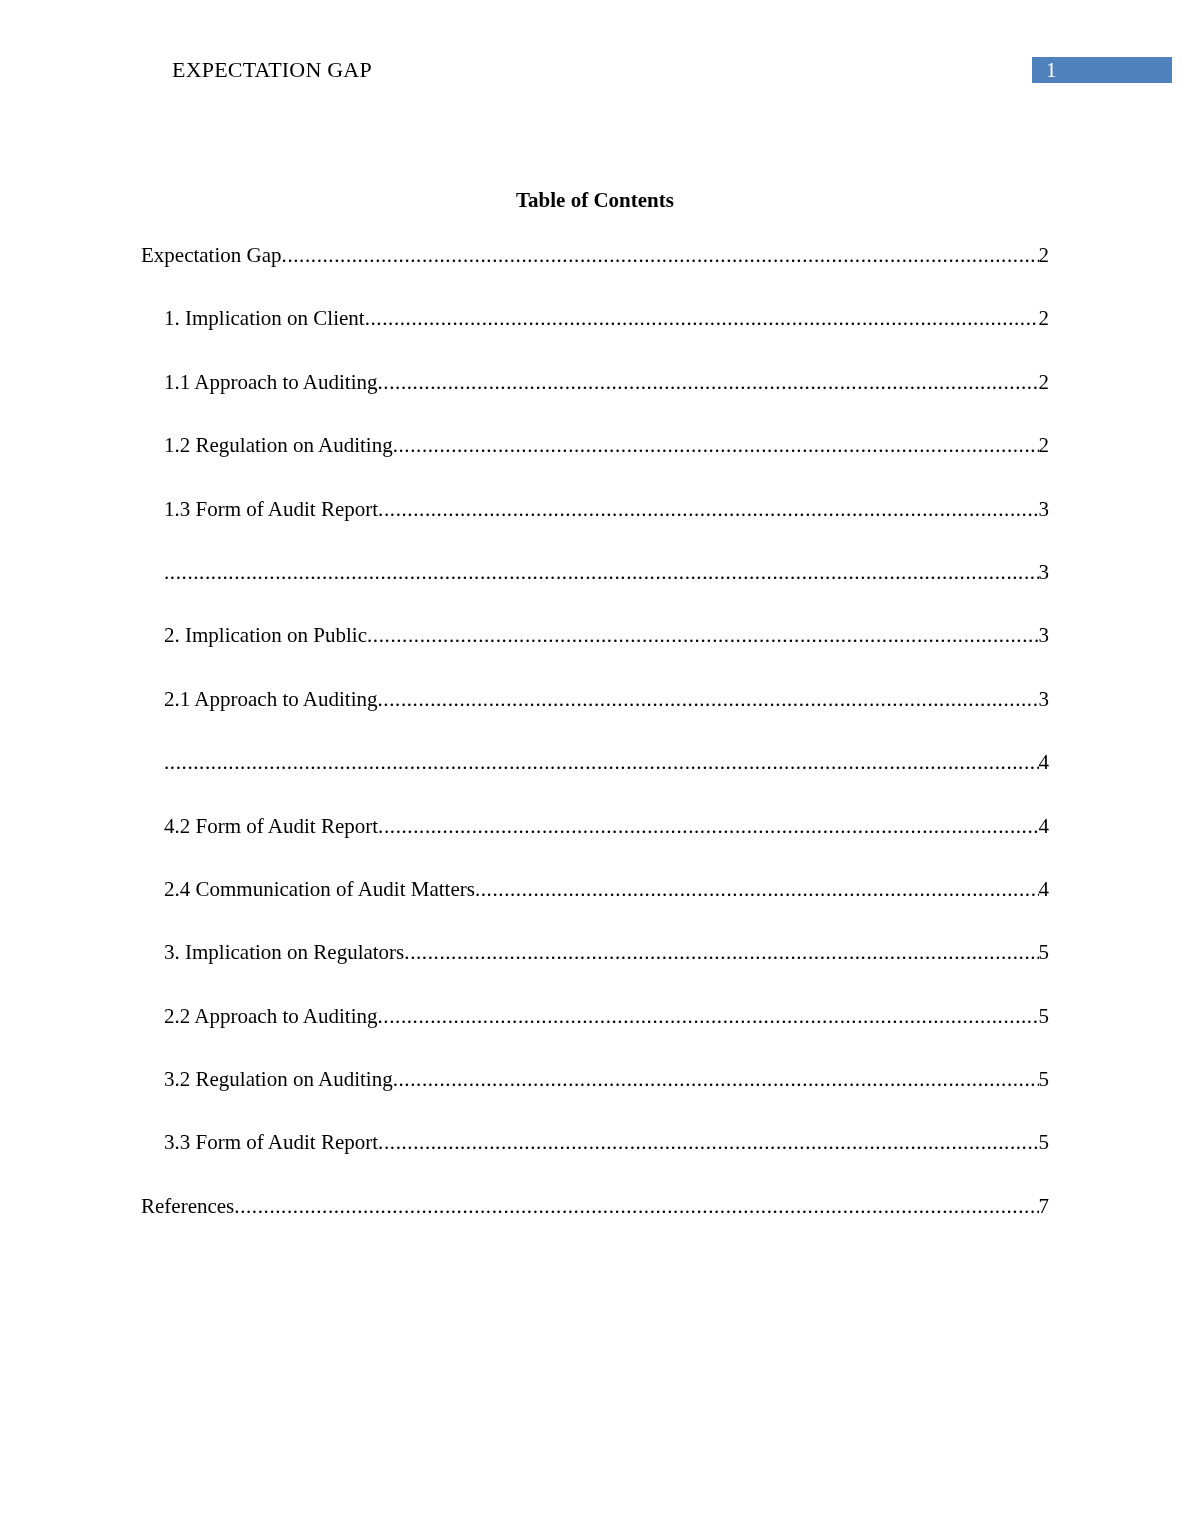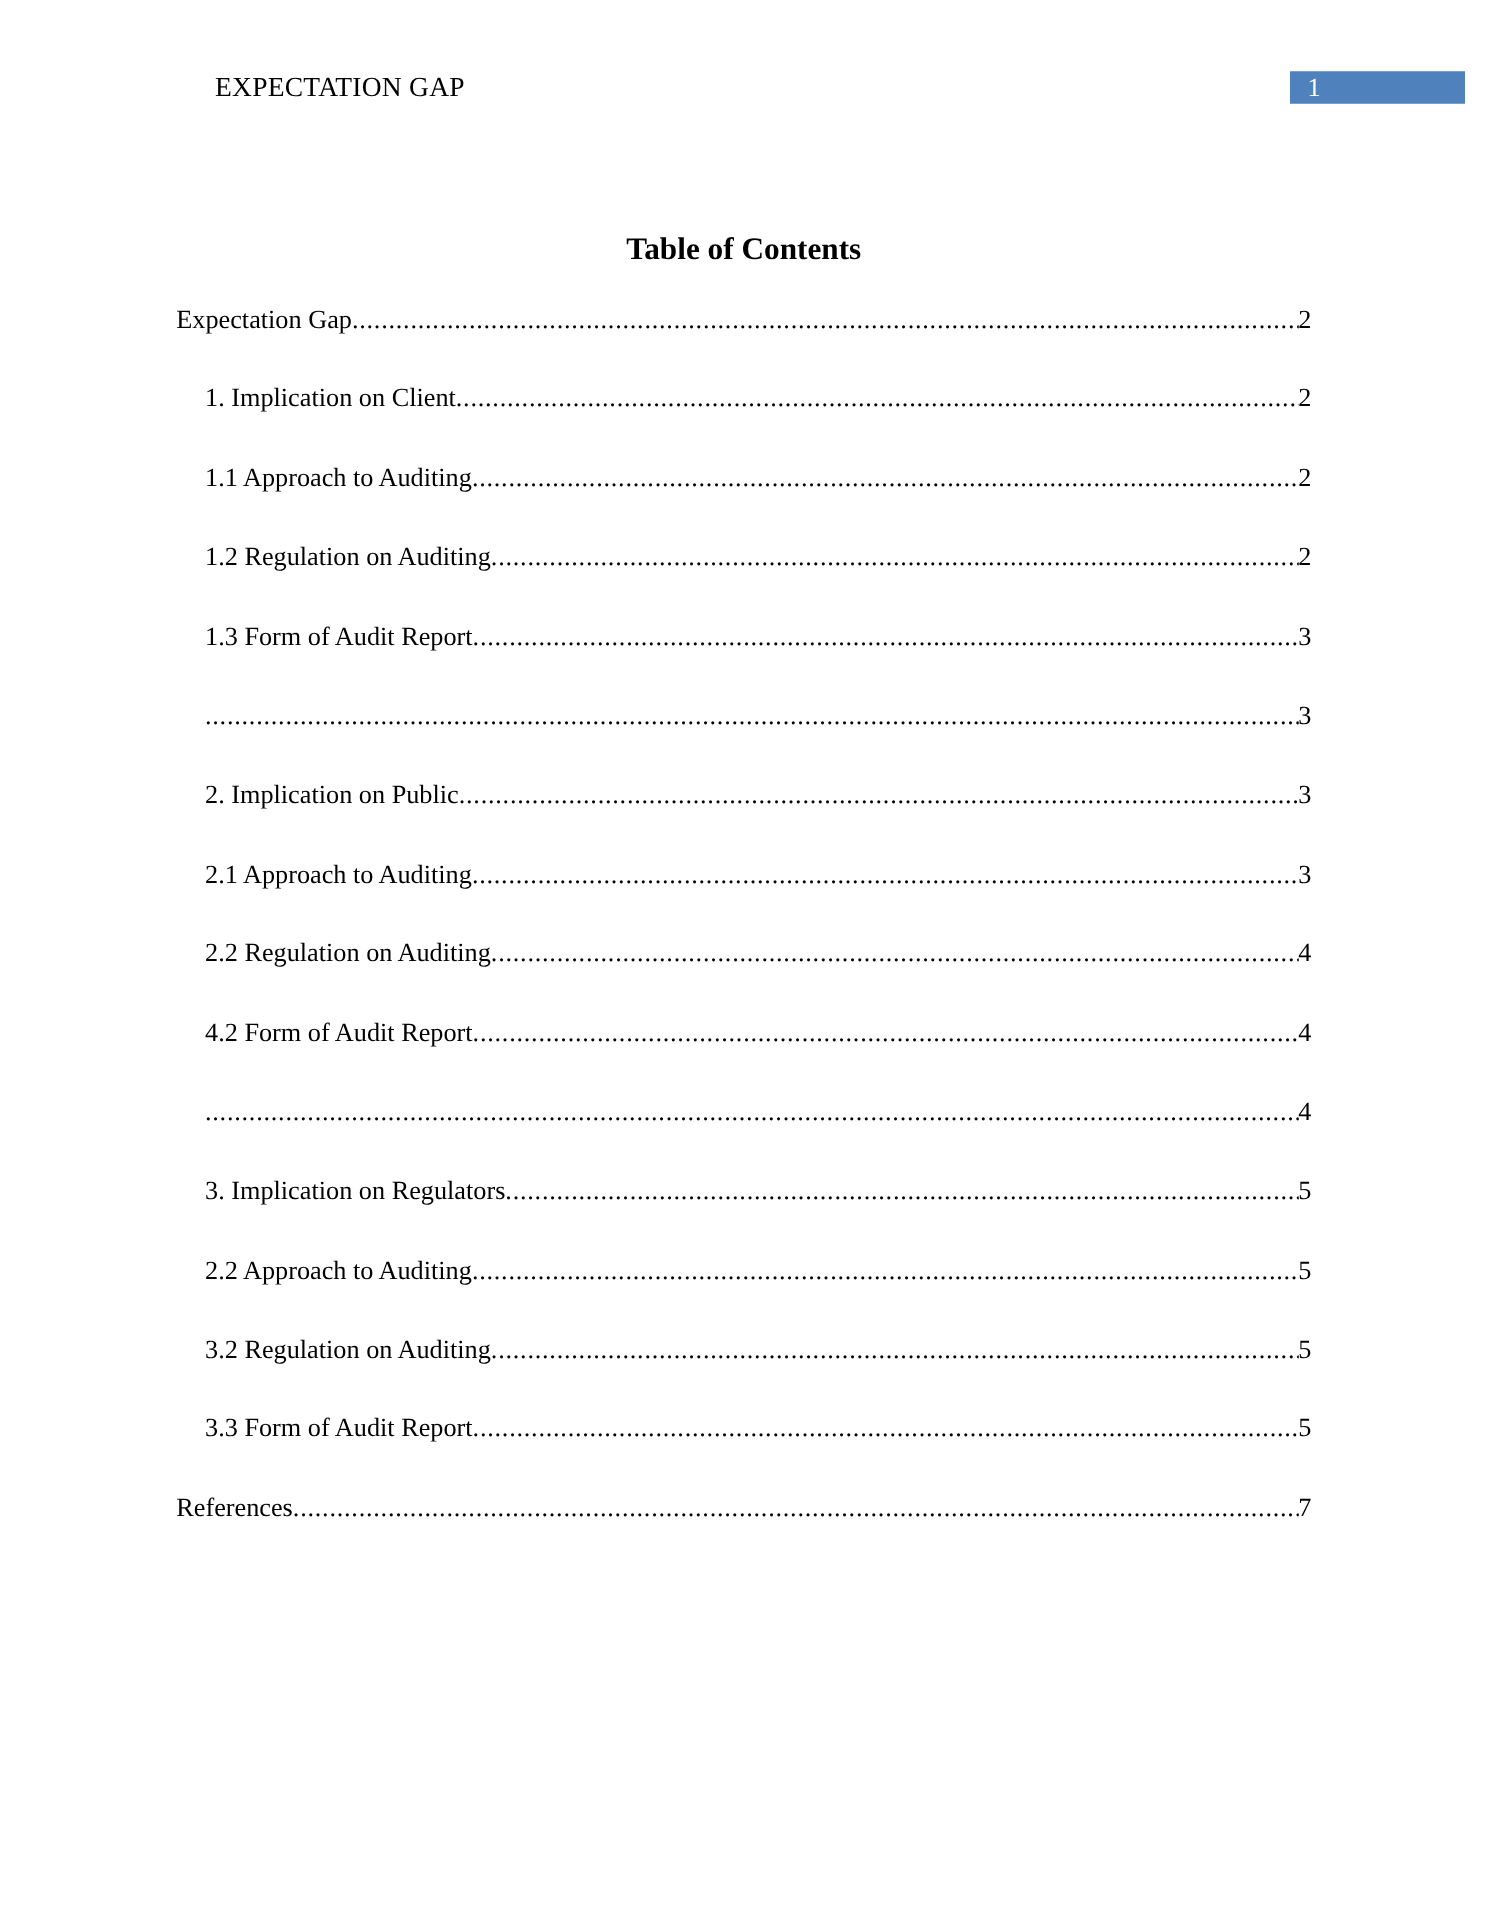--- a/index.html
+++ b/index.html
@@ -46,21 +46,21 @@
       line-height: 26px;
       color: #ffffff;
     }
     .toc-title {
       position: absolute;
       top: 185px;
       left: 0;
       width: 1190px;
       text-align: center;
       font-weight: bold;
-      font-size: 25px;
+      font-size: 21px;
       line-height: 30px;
     }
     .toc-list {
       position: absolute;
       top: 238px;
       left: 141px;
       width: 908px;
       margin: 0;
       padding: 0;
       list-style: none;
@@ -143,30 +143,30 @@
     <span class="toc-text">2. Implication on Public</span>
     <span class="toc-leader"></span>
     <span class="toc-page">3</span>
   </li>
   <li class="toc-entry level-2">
     <span class="toc-text">2.1 Approach to Auditing</span>
     <span class="toc-leader"></span>
     <span class="toc-page">3</span>
   </li>
   <li class="toc-entry level-2">
-    <span class="toc-text">2.2 Regulation on Auditing</span>
     <span class="toc-leader"></span>
     <span class="toc-page">4</span>
   </li>
   <li class="toc-entry level-2">
     <span class="toc-text">4.2 Form of Audit Report</span>
     <span class="toc-leader"></span>
     <span class="toc-page">4</span>
   </li>
   <li class="toc-entry level-2">
+    <span class="toc-text">2.4 Communication of Audit Matters</span>
     <span class="toc-leader"></span>
     <span class="toc-page">4</span>
   </li>
   <li class="toc-entry level-2">
     <span class="toc-text">3. Implication on Regulators</span>
     <span class="toc-leader"></span>
     <span class="toc-page">5</span>
   </li>
   <li class="toc-entry level-2">
     <span class="toc-text">2.2 Approach to Auditing</span>

